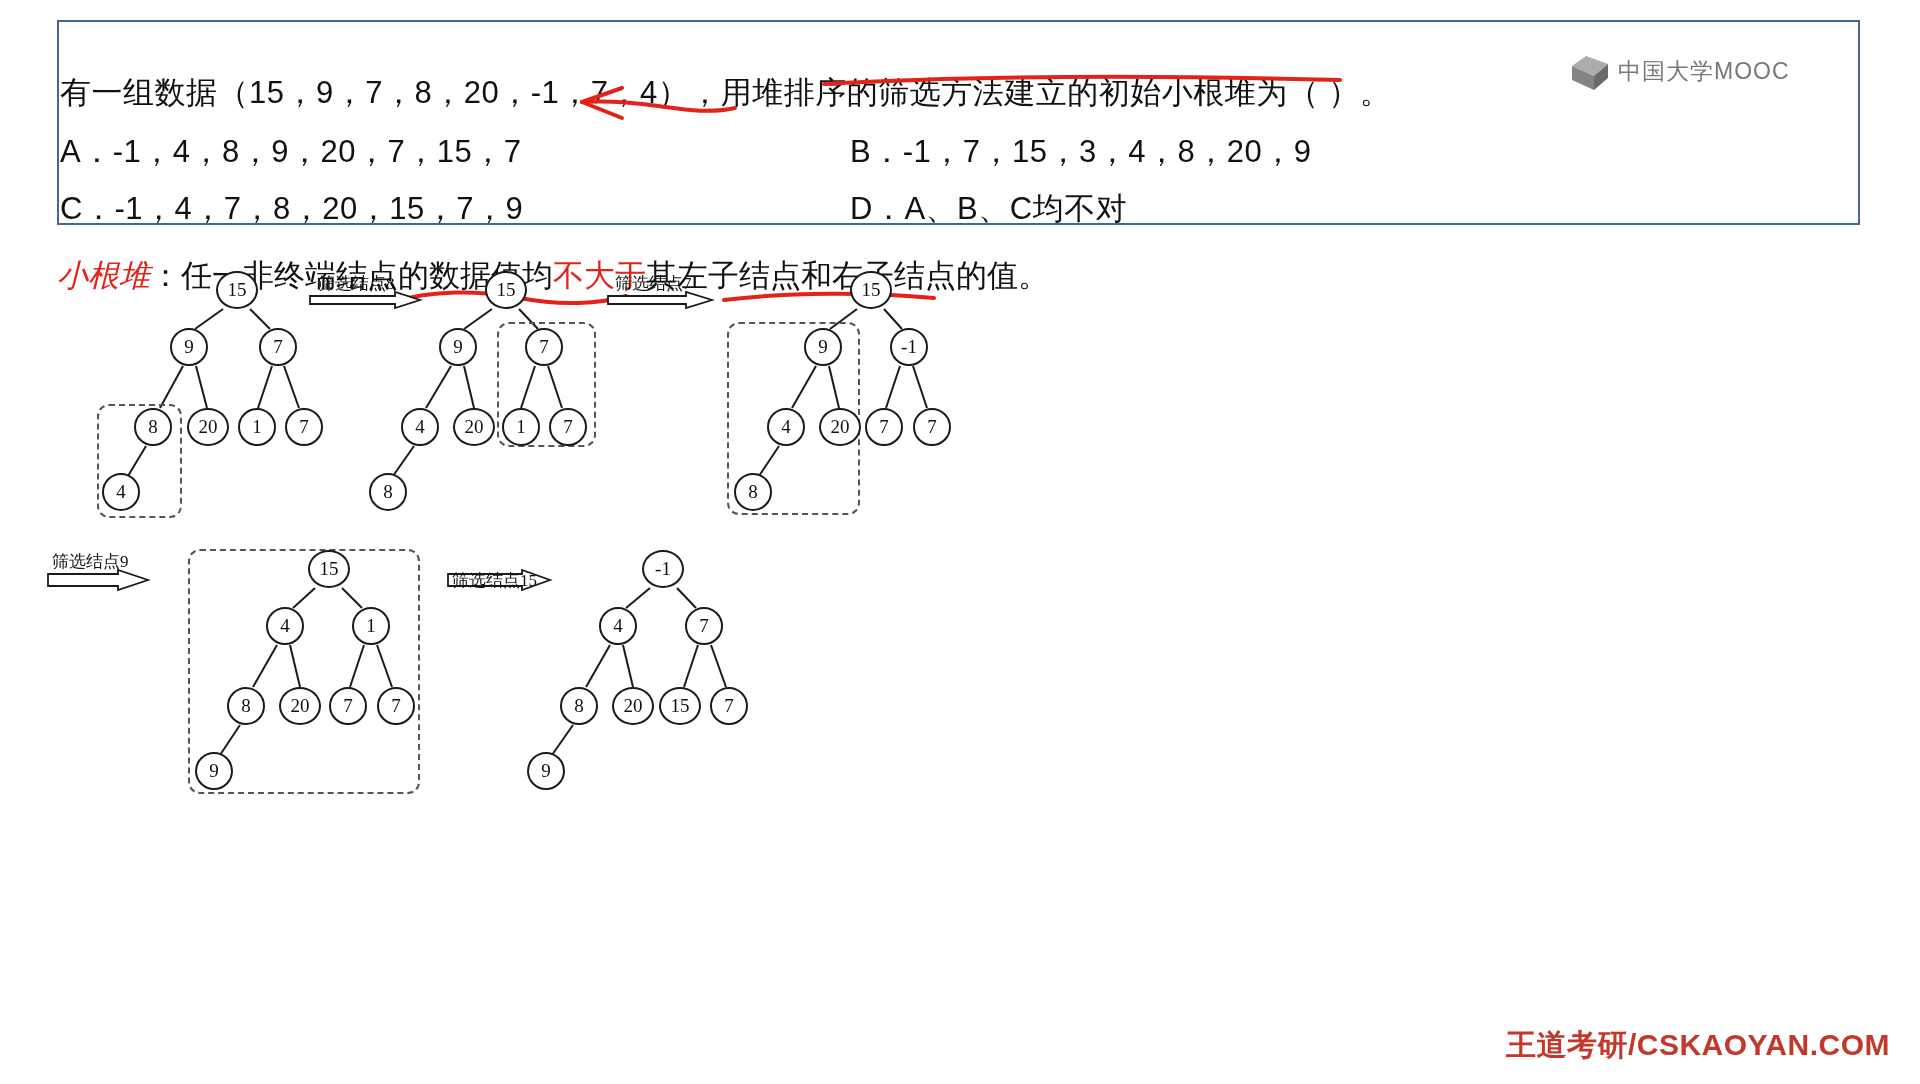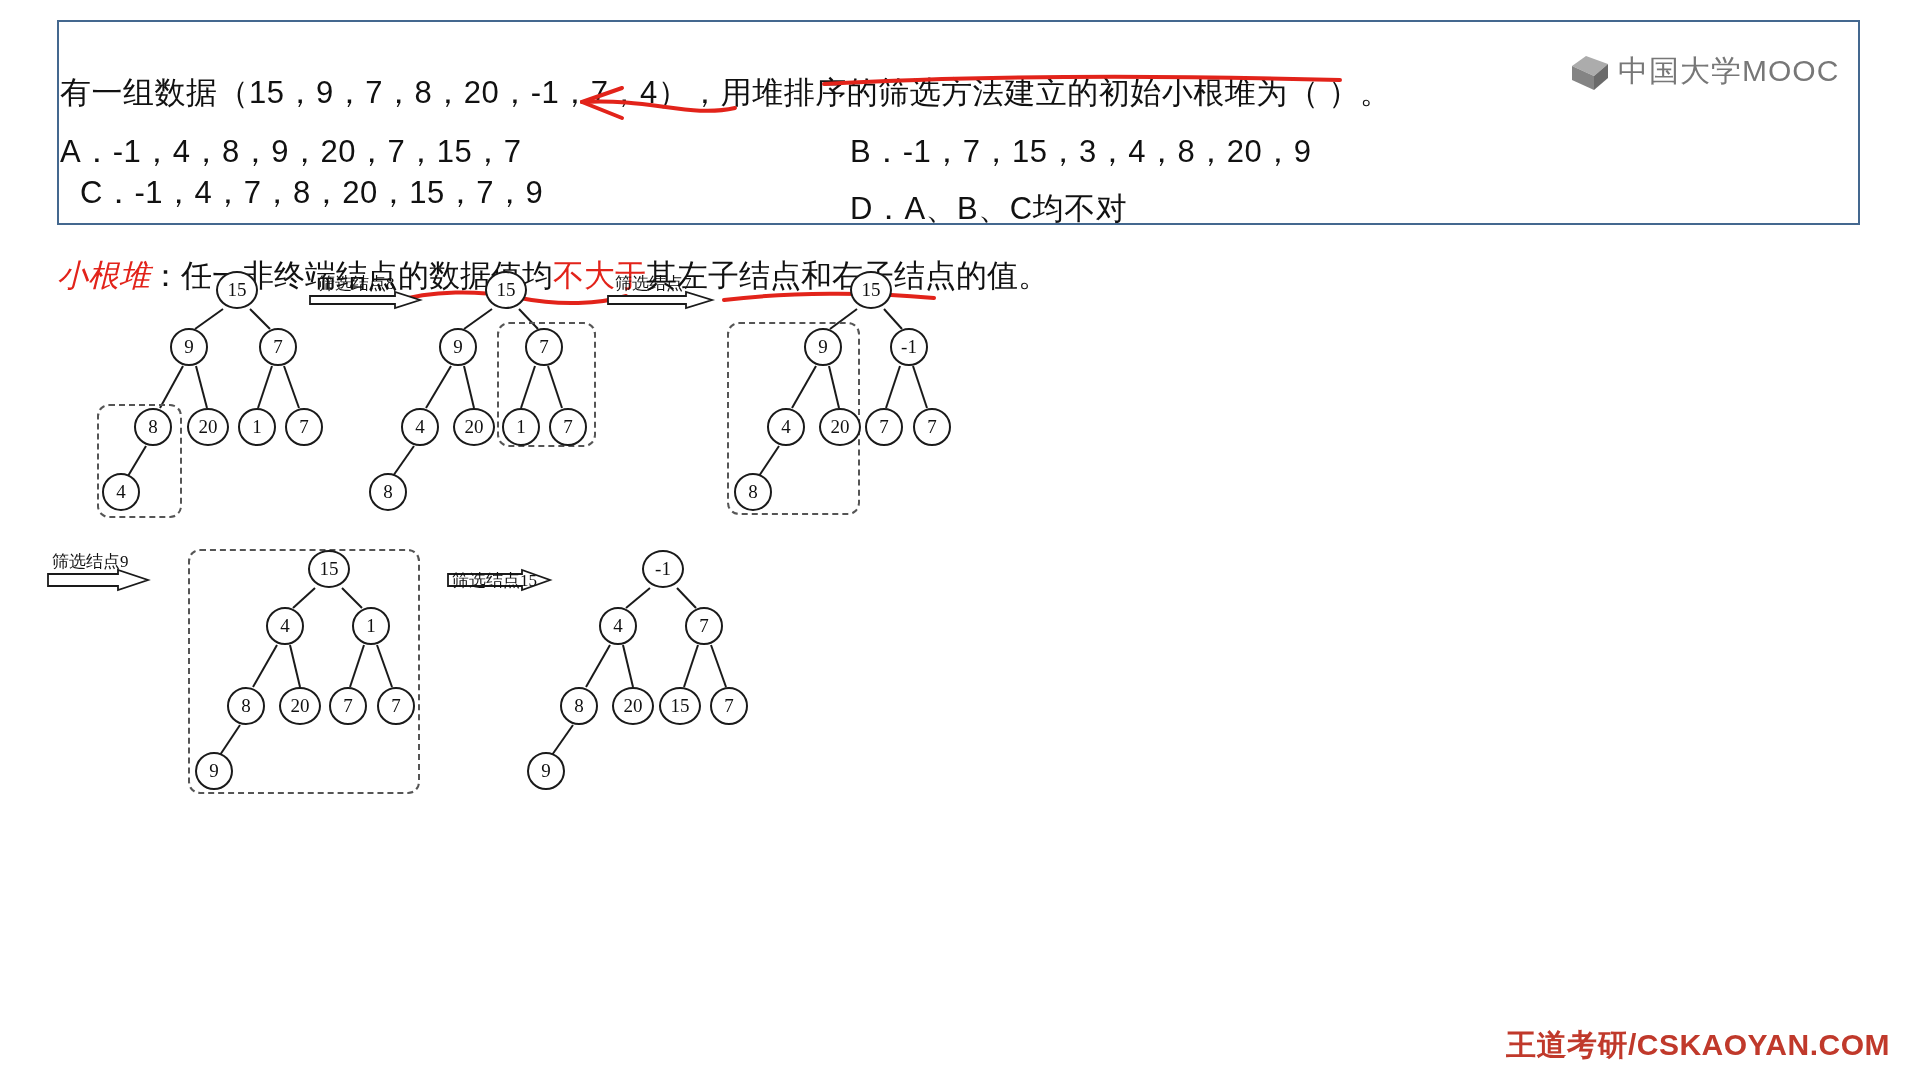--- a/index.html
+++ b/index.html
@@ -16,21 +16,21 @@
     border:2.5px solid #44688f;background:#ffffff;box-sizing:border-box;
   }
   .qline{
     position:absolute;left:60px;white-space:nowrap;
     font-family:"Liberation Sans","DejaVu Sans",sans-serif;
     font-size:31px;color:#111;letter-spacing:0.5px;margin-top:36px;
   }
   #q-stem{top:36px;}
   #opt-a{top:95px;}
   #opt-b{top:95px;left:850px;}
-  #opt-c{top:136px;padding-left:20px;}
+  #opt-c{top:152px;}
   #opt-d{top:152px;left:850px;}
 
   
   .red-ink{position:absolute;pointer-events:none;}
 
   
   #explanation{
     position:absolute;left:57px;top:255px;white-space:nowrap;
     font-size:31px;color:#111;
     font-family:"Liberation Serif","DejaVu Serif",serif;
@@ -56,21 +56,21 @@
   .steplabel{
     position:absolute;white-space:nowrap;
     font-family:"Liberation Serif","DejaVu Serif",serif;
     font-size:17px;color:#111;
   }
 
   
   #mooc-watermark{
     position:absolute;left:1568px;top:48px;height:46px;
     display:flex;align-items:center;gap:6px;
-    color:#5a5a5a;font-size:30px;letter-spacing:1px;
+    color:#5a5a5a;font-size:23px;letter-spacing:1px;
     font-family:"Liberation Sans","DejaVu Sans",sans-serif;
     opacity:.82;
   }
   #mooc-cube{width:44px;height:42px;display:block;}
   #footer-watermark{
     position:absolute;right:30px;bottom:18px;white-space:nowrap;
     font-size:30px;font-weight:bold;color:#c0392b;letter-spacing:.5px;
     font-family:"Liberation Sans","DejaVu Sans",sans-serif;
   }
   #footer-watermark .cn{color:#c0392b;margin-top:40px;}

